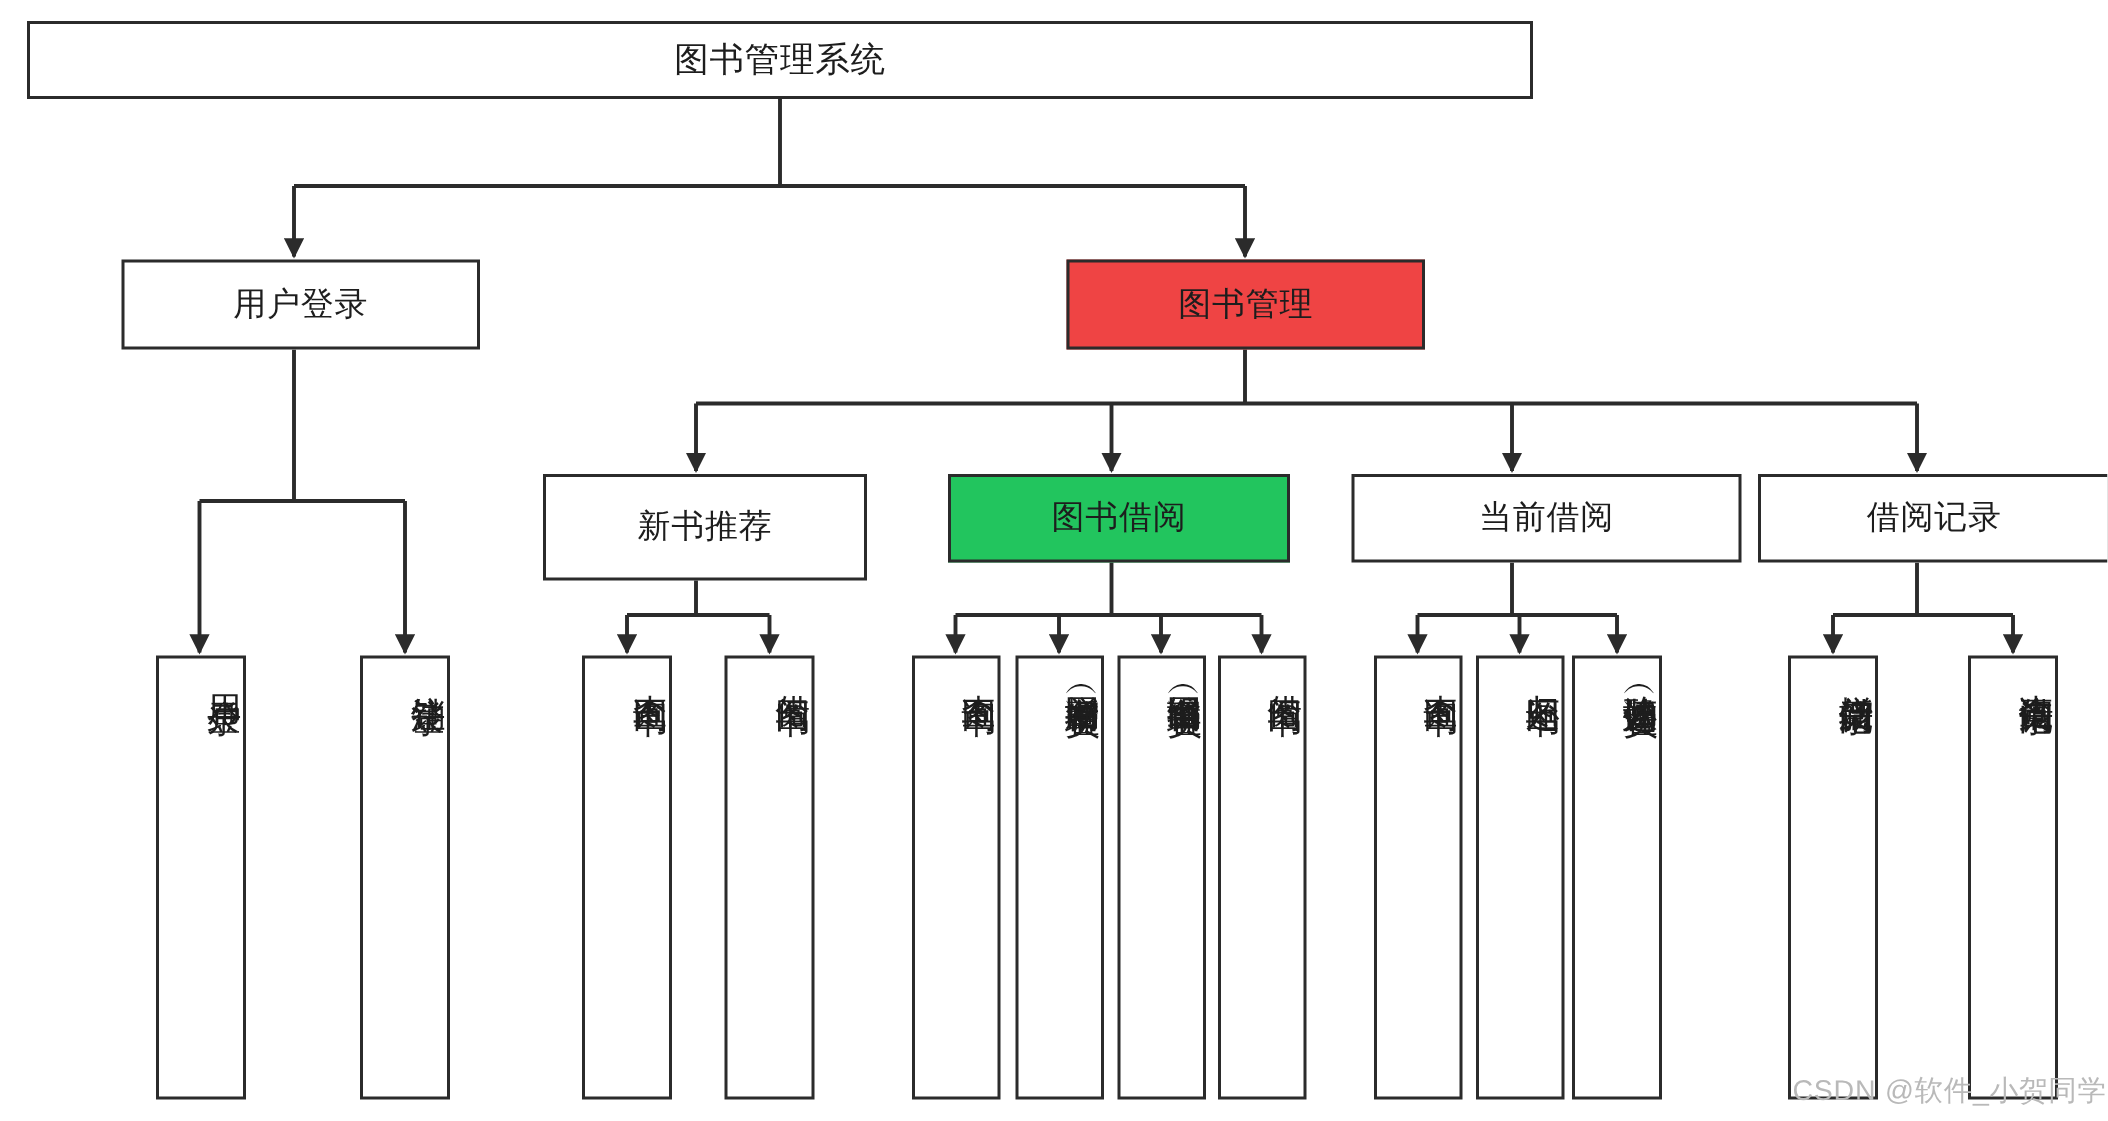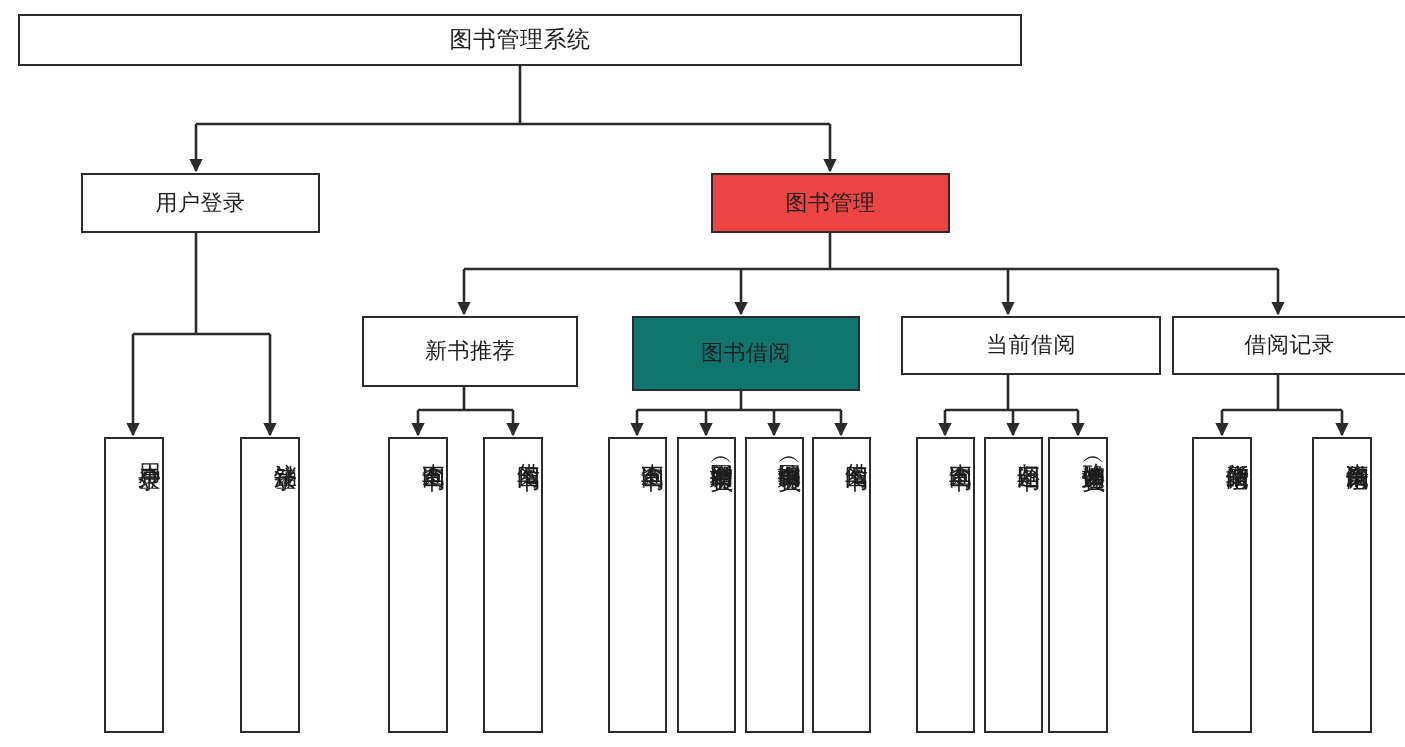--- a/index.html
+++ b/index.html
@@ -129,21 +129,21 @@
       </div>
       <div class="node-box node-branch" style="left: 81px; top: 173px; width: 239px; height: 60px; border-color: rgb(43, 43, 43); background: rgb(255, 255, 255);">
         <span class="node-label" style="color: rgb(29, 29, 29);">用户登录</span>
       </div>
       <div class="node-box node-branch" style="left: 711px; top: 173px; width: 239px; height: 60px; border-color: rgb(43, 43, 43); background: #ef4444; align-items: center;">
         <span class="node-label" style="color: rgb(29, 29, 29);">图书管理</span>
       </div>
       <div class="node-box node-branch" style="left: 362px; top: 316px; width: 216px; height: 71px; border-color: rgb(43, 43, 43); background: rgb(255, 255, 255);">
         <span class="node-label" style="color: rgb(29, 29, 29);">新书推荐</span>
       </div>
-      <div class="node-box node-branch" style="left: 632px; top: 316px; width: 228px; height: 75px; border-color: rgb(43, 43, 43); background: #0f766e;">
+      <div class="node-box node-branch" style="left: 632px; top: 316px; width: 228px; height: 59px; border-color: rgb(43, 43, 43); background: #22c55e;">
         <span class="node-label" style="color: rgb(29, 29, 29);">图书借阅</span>
       </div>
       <div class="node-box node-branch" style="left: 901px; top: 316px; width: 260px; height: 59px; border-color: rgb(43, 43, 43); background: rgb(255, 255, 255);">
         <span class="node-label" style="color: rgb(29, 29, 29);">当前借阅</span>
       </div>
       <div class="node-box node-branch" style="left: 1172px; top: 316px; width: 235px; height: 59px; border-color: rgb(43, 43, 43); background: rgb(255, 255, 255);">
         <span class="node-label" style="color: rgb(29, 29, 29);">借阅记录</span>
       </div>
       <div class="node-box node-leaf" style="left: 104px; top: 437px; width: 60px; height: 296px; border-color: rgb(43, 43, 43); background: rgb(255, 255, 255);">
         <span class="node-label" style="color: rgb(29, 29, 29);">用户登录</span>
@@ -179,14 +179,15 @@
         <span class="node-label" style="color: rgb(29, 29, 29);">确认归还（管理员）</span>
       </div>
       <div class="node-box node-leaf leaf-tall" style="left: 1192px; top: 437px; width: 60px; height: 296px; border-color: rgb(43, 43, 43); background: rgb(255, 255, 255);">
         <span class="node-label" style="color: rgb(29, 29, 29);">新增借阅记录</span>
       </div>
       <div class="node-box node-leaf leaf-tall" style="left: 1312px; top: 437px; width: 60px; height: 296px; border-color: rgb(43, 43, 43); background: rgb(255, 255, 255);">
         <span class="node-label" style="color: rgb(29, 29, 29);">查询借阅记录</span>
       </div>
     </div>
 
+  <div class="watermark" style="left: 1195px; top: 714px; color: rgb(185, 185, 185);">CSDN @软件_小贺同学</div>
 
 </div>
 
 </body></html>

